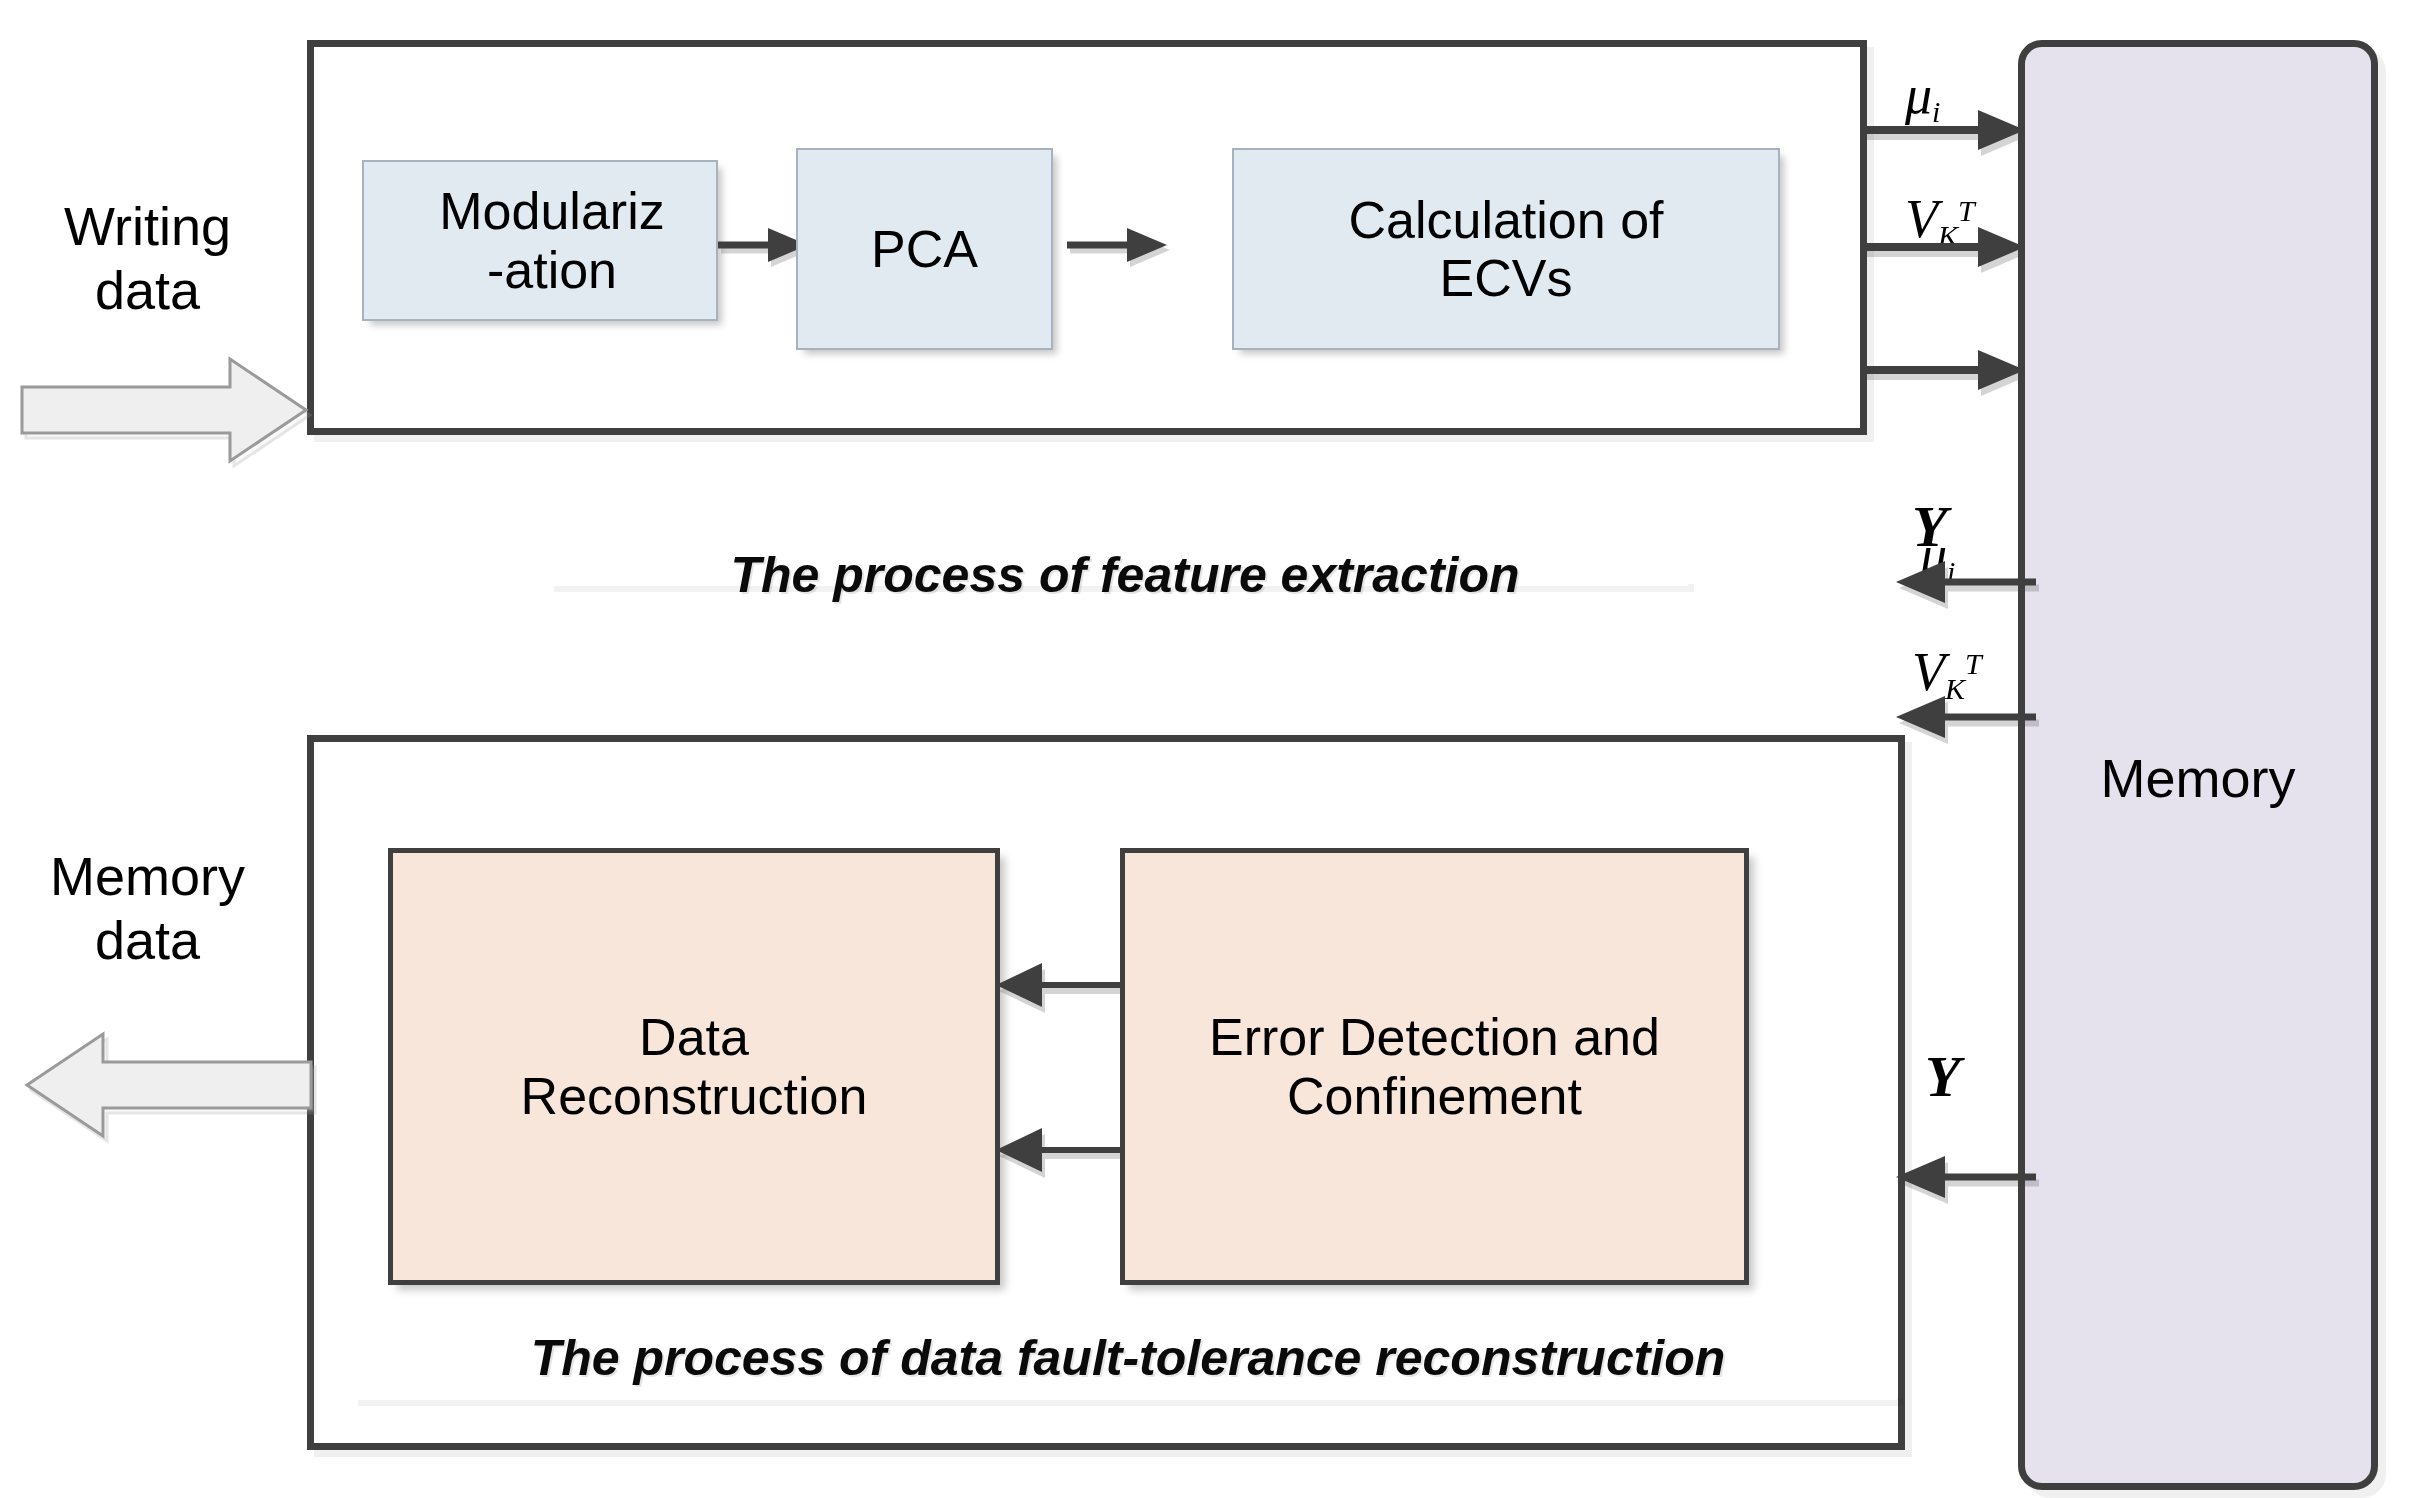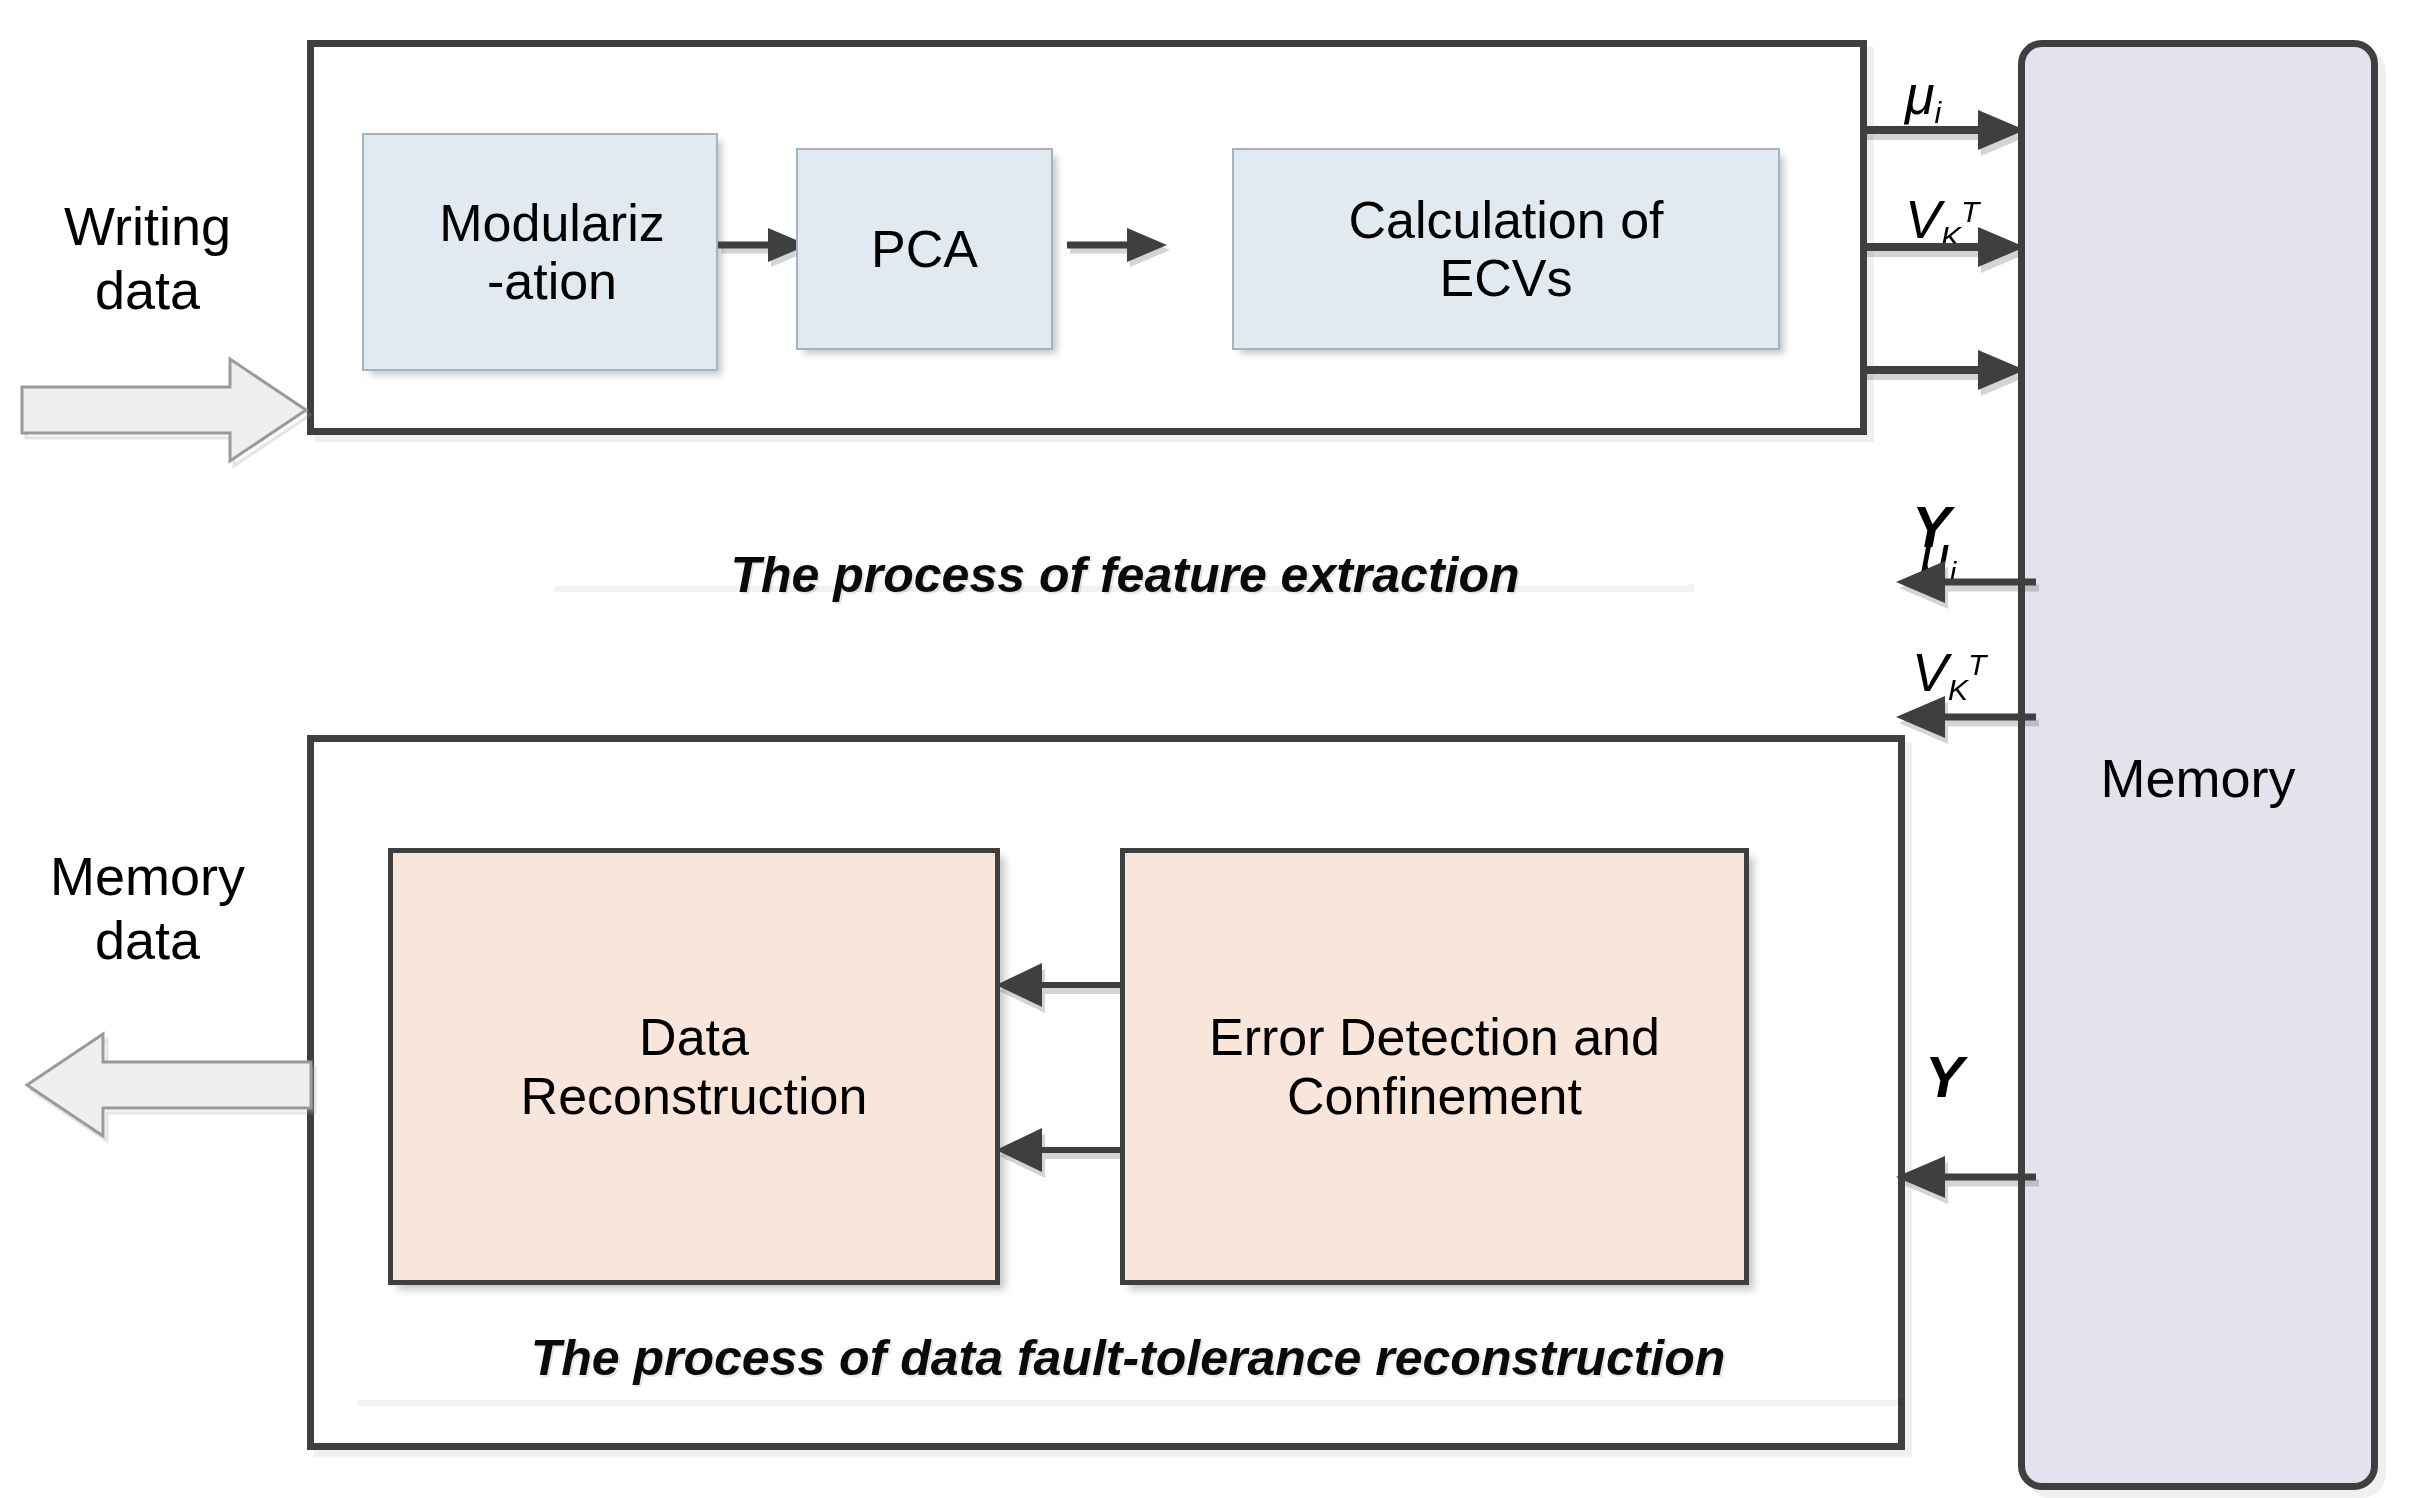--- a/index.html
+++ b/index.html
@@ -80,21 +80,21 @@
     line-height: 1.18;
     white-space: pre-line;
   }
 
   
   .conn { pointer-events: none; }
   .conn svg { display: block; overflow: visible; }
 
   
   .math {
-    font-family: Liberation Sans, sans-serif;
+    font-family: Liberation Serif, serif;
     font-style: italic;
     color: #000;
     white-space: nowrap;
     line-height: 1;
   }
   .math .base { font-size: 54px; }
   .math .sub  { font-size: 30px; vertical-align: -0.30em; font-style: italic; }
   .math .sup  { font-size: 30px; vertical-align: 0.55em; font-style: italic; }
   .math-y .base { font-size: 58px; font-weight: 600; }
 </style>
@@ -108,21 +108,21 @@
   <div class="abs sidelabel" style="left:10px; top:195px; width:275px;">Writing
 data</div>
 
   <div class="abs conn" style="left:20px; top:355px; width:290px; height:110px;">
     <svg width="290" height="110" viewBox="0 0 290 110">
       <polygon points="2,32 210,32 210,4 286,55 210,106 210,78 2,78" fill="#efefef" stroke="#9a9a9a" stroke-width="3" transform="translate(4,5)" opacity="0.25"></polygon>
       <polygon points="2,32 210,32 210,4 286,55 210,106 210,78 2,78" fill="#efefef" stroke="#9a9a9a" stroke-width="3"></polygon>
     </svg>
   </div>
 
-  <div class="abs block block-blue" style="left:362px; top:133px; width:356px; height:238px;padding-left:24px;">
+  <div class="abs block block-blue" style="left:362px; top:160px; width:356px; height:161px;padding-left:24px;">
     <span style="white-space:pre-line;">Modulariz
 -ation</span>
   </div>
 
   <div class="abs conn" style="left:718px; top:220px; width:96px; height:60px;">
     <svg width="96" height="60" viewBox="0 0 96 60">
       <g transform="translate(3,5)" opacity="0.22">
         <line x1="0" y1="25" x2="58" y2="25" stroke="#3f3f3f" stroke-width="7"></line>
         <polygon points="50,8 90,25 50,42" fill="#3f3f3f"></polygon>
       </g>

